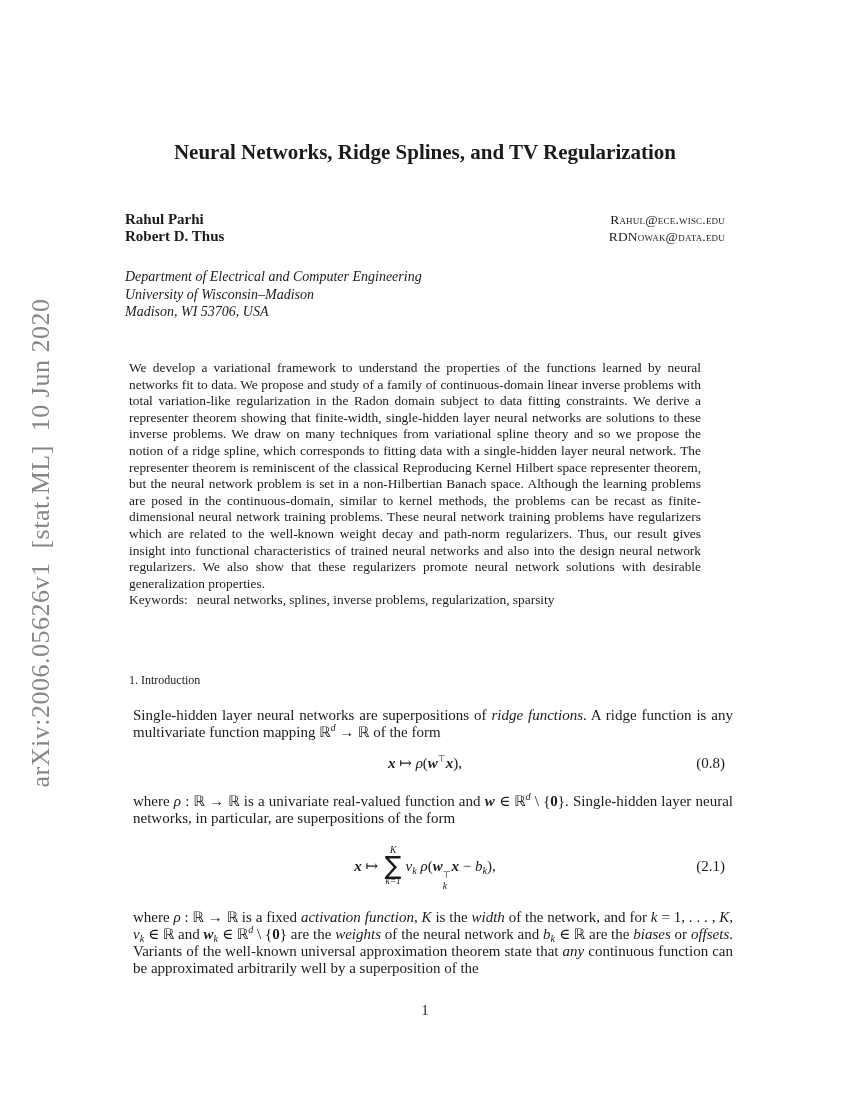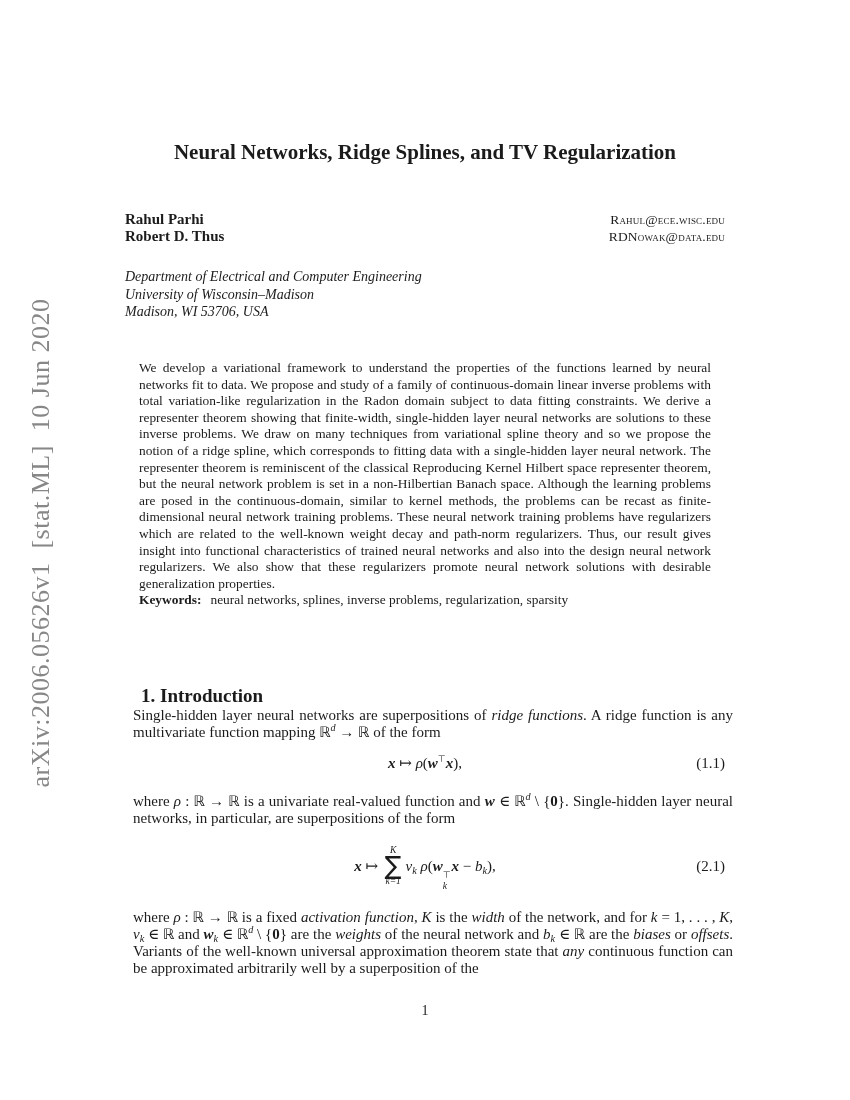--- a/index.html
+++ b/index.html
@@ -22,26 +22,26 @@
   .author-row{display:flex;justify-content:space-between;align-items:flex-end;height:17.2px;}
   .author-name{font-weight:700;font-size:15px;}
   .author-email{font-variant:small-caps;font-size:13.5px;letter-spacing:0.2px;}
 
   .affiliation{position:absolute;top:248px;left:0;width:100%;font-style:italic;
                font-size:14px;line-height:17.6px;margin-top:20px;}
   .affiliation .affil-line{display:block;}
 
   .abstract-heading{position:absolute;top:334px;left:0;width:100%;text-align:center;
                     font-weight:700;font-size:15.5px;}
-  .abstract{position:absolute;top:360px;left:14px;width:572px;font-size:13.4px;line-height:16.6px;}
+  .abstract{position:absolute;top:360px;left:4px;width:572px;font-size:13.4px;line-height:16.6px;}
   .abstract p{margin:0;text-align:justify;}
   .keywords-line{text-align:left !important;}
-  .kw-label{font-weight:700;margin-right:9px;text-align:right;}
+  .kw-label{font-weight:400;margin-right:9px;text-align:right;}
 
-  .section-heading{position:absolute;top:669px;left:0;margin:16px;font-weight:700;font-size:19px;}
+  .section-heading{position:absolute;top:669px;left:0;margin:4px;font-weight:400;font-size:12px;}
 
   .para{position:absolute;left:0;width:600px;margin:8px;font-size:15px;line-height:16.9px;
         text-align:justify;}
   #para1{top:699px;}
   #para2{top:785px;}
   #para3{top:901px;}
 
   .equation{position:absolute;left:0;width:100%;text-align:center;font-size:15px;}
   #eq1{top:752px;line-height:22px;height:22px;}
   #eq2{top:838px;line-height:56px;height:56px;}
@@ -106,21 +106,21 @@
         <span class="kw-label">Keywords:</span><span>neural networks, splines, inverse problems, regularization, sparsity</span>
       </p>
     </div>
 
     <h2 class="section-heading">1. Introduction</h2>
 
     <p class="para" id="para1">Single-hidden layer neural networks are superpositions of <span class="sg-it">ridge functions</span>. A ridge function is any multivariate function mapping <span class="sg-bb">ℝ</span><span class="sg-sup sg-it">d</span> → <span class="sg-bb">ℝ</span> of the form</p>
 
     <div class="equation" id="eq1">
       <span class="eq-body"><span class="sg-vec">x</span> ↦ <span class="sg-var">ρ</span>(<span class="sg-vec">w</span><span class="sg-tr">⊤</span><span class="sg-vec">x</span>),</span>
-      <span class="eq-tag">(1.1)</span>
+      <span class="eq-tag">(0.8)</span>
     </div>
 
     <p class="para" id="para2">where <span class="sg-var">ρ</span> : <span class="sg-bb">ℝ</span> → <span class="sg-bb">ℝ</span> is a univariate real-valued function and <span class="sg-vec">w</span> ∈ <span class="sg-bb">ℝ</span><span class="sg-sup sg-it">d</span> \ {<span class="sg-b">0</span>}. Single-hidden layer neural networks, in particular, are superpositions of the form</p>
 
     <div class="equation" id="eq2">
       <span class="eq-body"><span class="sg-vec">x</span> ↦ <span class="sum">
             <span class="lim">K</span>
             <span class="sig">∑</span>
             <span class="lim">k=1</span>
           </span><span class="sg-var">v</span><span class="sg-sub sg-it">k</span> <span class="sg-var">ρ</span>(<span class="sg-vec">w</span><span class="ss">

